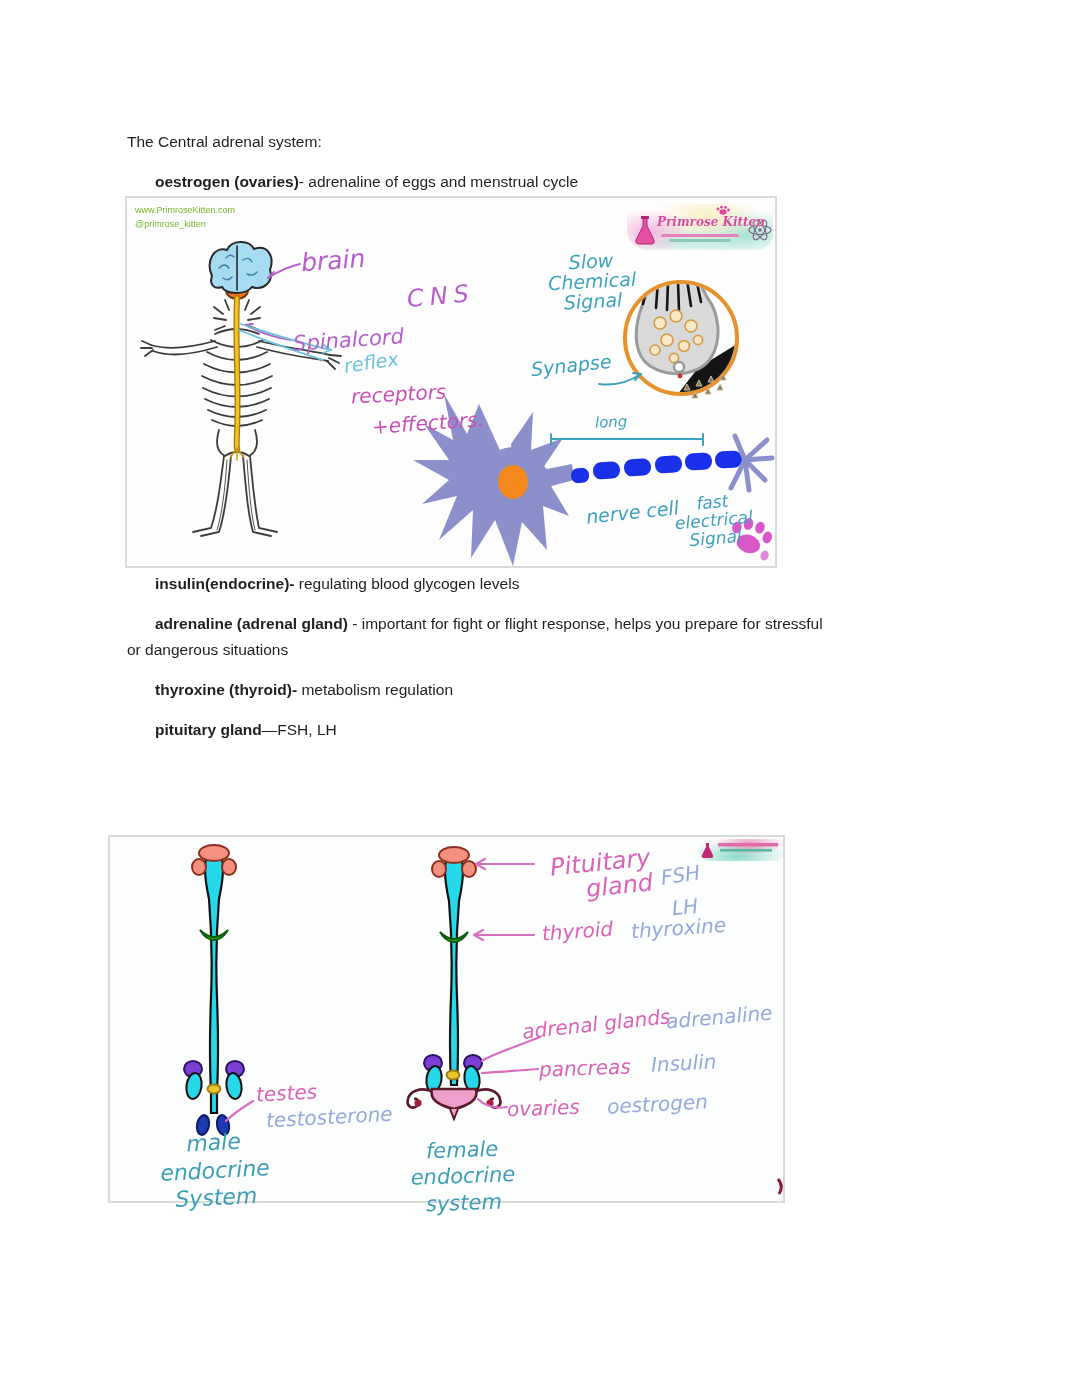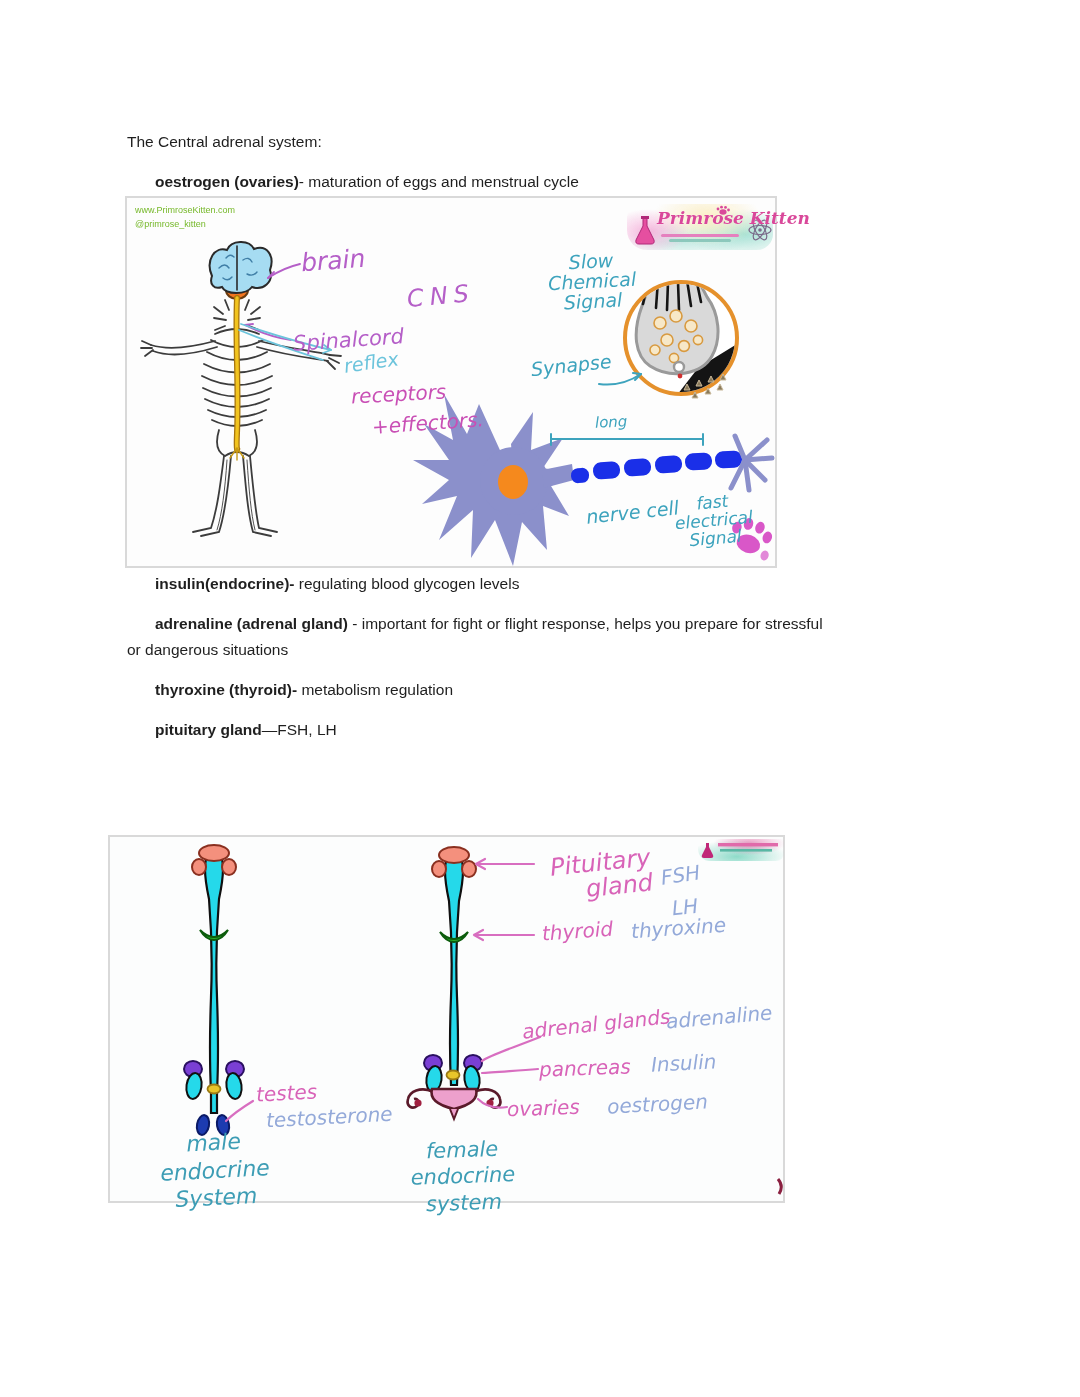--- a/index.html
+++ b/index.html
@@ -30,21 +30,21 @@
   .logo-bar { position:absolute; height:3px; border-radius:2px; }
 </style>
 </head>
 <body>
 
 <div class="page">
 
   <div class="para" style="top:129px">The Central adrenal system:</div>
 
   <div class="para" style="top:169px">
-    <b>oestrogen (ovaries)</b><span>- maturation of eggs and menstrual cycle</span>
+    <b>oestrogen (ovaries)</b><span>- adrenaline of eggs and menstrual cycle</span>
   </div>
 
   <div class="para" style="top:571px">
     <b>insulin(endocrine)-</b><span> regulating blood glycogen levels</span>
   </div>
 
   <div class="para" style="top:611px; width:900px">
     <b>adrenaline (adrenal gland)</b><span class="preline"> - important for fight or flight response, helps you prepare for stressful
 or dangerous situations</span>
   </div>
@@ -217,21 +217,21 @@
           <circle cx="133" cy="26" r="1.8" fill="#7a6a8a" stroke="none"></circle>
         </g>
         <g fill="#d9489a">
           <ellipse cx="96" cy="8" rx="3.6" ry="2.8"></ellipse>
           <circle cx="91" cy="5" r="1.4"></circle>
             <circle cx="94.5" cy="3.2" r="1.4"></circle>
           <circle cx="98.5" cy="3.4" r="1.4"></circle>
             <circle cx="101.5" cy="6" r="1.4"></circle>
         </g>
       </svg>
-      <span class="logo-title" style="left:30px; top:4px; font-size:17px">Primrose Kitten</span>
+      <span class="logo-title" style="left:30px; top:11px; font-size:12px">Primrose Kitten</span>
       <span class="logo-bar" style="left:34px; top:30px; width:78px; background:#e580be"></span>
       <span class="logo-bar" style="left:42px; top:35px; width:62px; background:#8cc8bc"></span>
     </div>
 
     <div class="hw" style="left:174px; top:50px; font-size:25px; color:#b55fc8; transform:rotate(-4deg)">brain</div>
     <div class="hw" style="left:280px; top:86px; font-size:24px; color:#b55fc8; letter-spacing:6px; transform:rotate(-5deg)">CNS</div>
     <div class="hw" style="left:166px; top:131px; font-size:21px; color:#b55fc8; transform:rotate(-4deg)">Spinalcord</div>
     <div class="hw" style="left:217px; top:155px; font-size:19px; color:#6cc4dc; transform:rotate(-8deg)">reflex</div>
     <div class="hw" style="left:224px; top:186px; font-size:20px; color:#c94fb5; transform:rotate(-3deg)">receptors</div>
     <div class="hw" style="left:245px; top:215px; font-size:20px; color:#c94fb5; transform:rotate(-4deg)">+effectors.</div>

